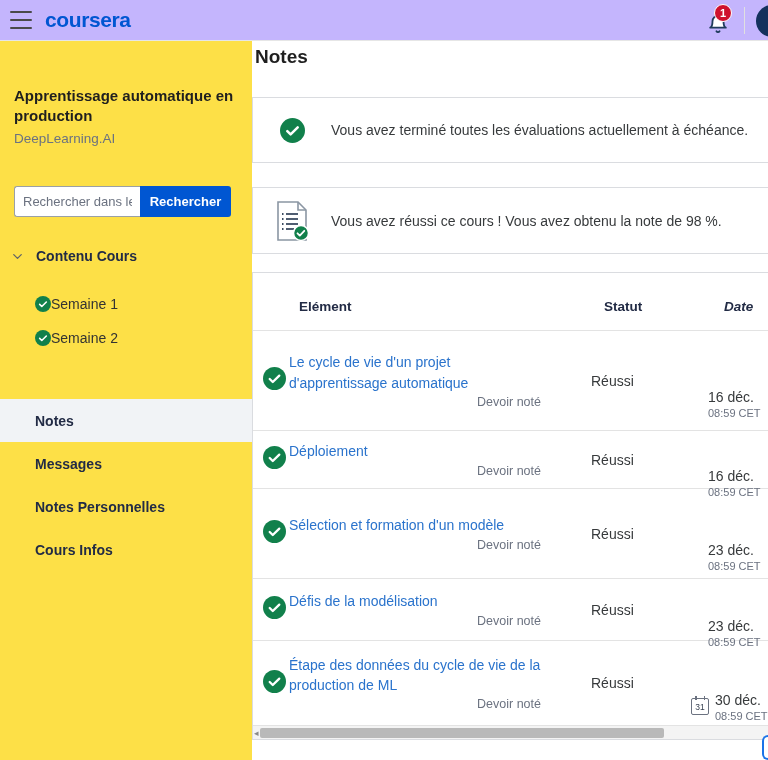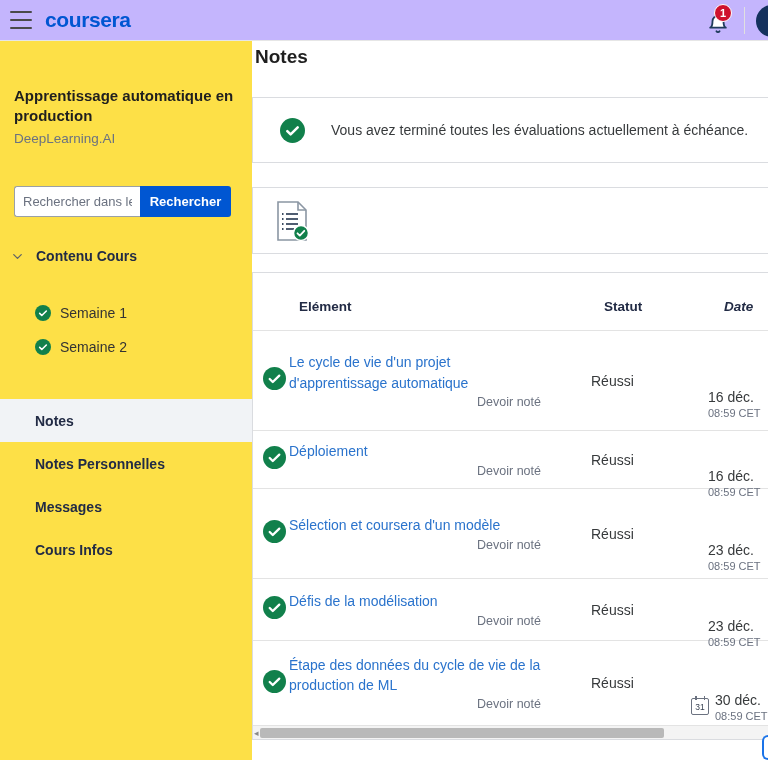--- a/index.html
+++ b/index.html
@@ -36,21 +36,21 @@
   .search-input::placeholder { color:#6b7280; }
   .search-btn { width:91px; height:31px; background:#0056d2; color:#fff; border:none;
     border-radius:0 3px 3px 0; font-size:13px; font-weight:700; cursor:pointer;
     font-family:"Liberation Sans", sans-serif; }
 
   .content-section { position:absolute; left:10px; top:207px; display:flex;
     align-items:flex-end; gap:11px; cursor:pointer; }
   .content-section .label { font-size:14px; font-weight:700; color:#222b45; }
 
   .weeks { position:absolute; left:35px; top:246px; }
-  .week-item { display:flex; align-items:flex-end; gap:9px; height:34px; cursor:pointer; }
+  .week-item { display:flex; align-items:center; height:34px; cursor:pointer; }
   .week-item .wlabel { font-size:14px; color:#333; }
 
   .side-nav { position:absolute; left:0; top:358px; width:252px; }
   .nav-item { height:43px; display:flex; align-items:center; padding-left:35px;
     font-size:14px; font-weight:700; color:#222b45; cursor:pointer; }
   .nav-item.selected { background:#f1f3f6; }
 
   
   .main { position:absolute; left:252px; top:41px; width:516px; height:719px; }
   .page-title { position:absolute; left:3px; top:5px; font-size:19px; font-weight:700; color:#1f1f1f; }
@@ -148,22 +148,22 @@
       <svg width="16" height="16" viewBox="0 0 24 24">
           <circle cx="12" cy="12" r="12" fill="#11804b"></circle>
           <path d="M7 12.5l3.2 3.2L17 9" stroke="#fff" stroke-width="2.4" fill="none" stroke-linecap="round" stroke-linejoin="round"></path>
         </svg>
       <span class="wlabel">Semaine 2</span>
     </div>
   </div>
 
   <div class="side-nav">
     <div class="nav-item selected">Notes</div>
+    <div class="nav-item">Messages</div>
     <div class="nav-item">Notes Personnelles</div>
-    <div class="nav-item">Messages</div>
     <div class="nav-item">Cours Infos</div>
   </div>
 </div>
 
 <div class="main">
   <div class="page-title">Notes</div>
 
   <div class="banner banner-1">
     <div class="icon-slot">
       <svg width="25" height="25" viewBox="0 0 24 24">
@@ -186,20 +186,21 @@
             <line x1="12" y1="29" x2="20" y2="29"></line>
           <line x1="8" y1="14" x2="9.5" y2="14"></line>
             <line x1="8" y1="19" x2="9.5" y2="19"></line>
           <line x1="8" y1="24" x2="9.5" y2="24"></line>
             <line x1="8" y1="29" x2="9.5" y2="29"></line>
         </g>
         <circle cx="27" cy="33" r="7.5" fill="#11804b" stroke="#fff" stroke-width="1.5"></circle>
         <path d="M23.5 33.3l2.3 2.3 4.5-4.8" stroke="#fff" stroke-width="1.8" fill="none" stroke-linecap="round" stroke-linejoin="round"></path>
       </svg>
     </div>
+    <div class="btext">Vous avez réussi ce cours ! Vous avez obtenu la note de 98 %.</div>
   </div>
 
   <div class="grades-card">
     <div class="thead">
       <span class="th th-item">Elément</span>
       <span class="th th-status">Statut</span>
       <span class="th th-date">Date</span>
     </div>
 
     <div class="grow r1">
@@ -237,21 +238,21 @@
         </div>
       </div>
     </div>
 
     <div class="grow r3">
       <div class="check-col"><svg width="23" height="23" viewBox="0 0 24 24">
             <circle cx="12" cy="12" r="12" fill="#11804b"></circle>
             <path d="M7 12.5l3.2 3.2L17 9" stroke="#fff" stroke-width="2.4" fill="none" stroke-linecap="round" stroke-linejoin="round"></path>
           </svg></div>
       <div class="title-col">
-        <div class="row-title">Sélection et coursera d'un modèle</div>
+        <div class="row-title">Sélection et formation d'un modèle</div>
         <div class="row-sub">Devoir noté</div>
       </div>
       <div class="status-col">Réussi</div>
       <div class="date-col no-cal">
         <div class="date-stack">
           <div class="d">23 déc.</div>
           <div class="t">08:59 CET</div>
         </div>
       </div>
     </div>

